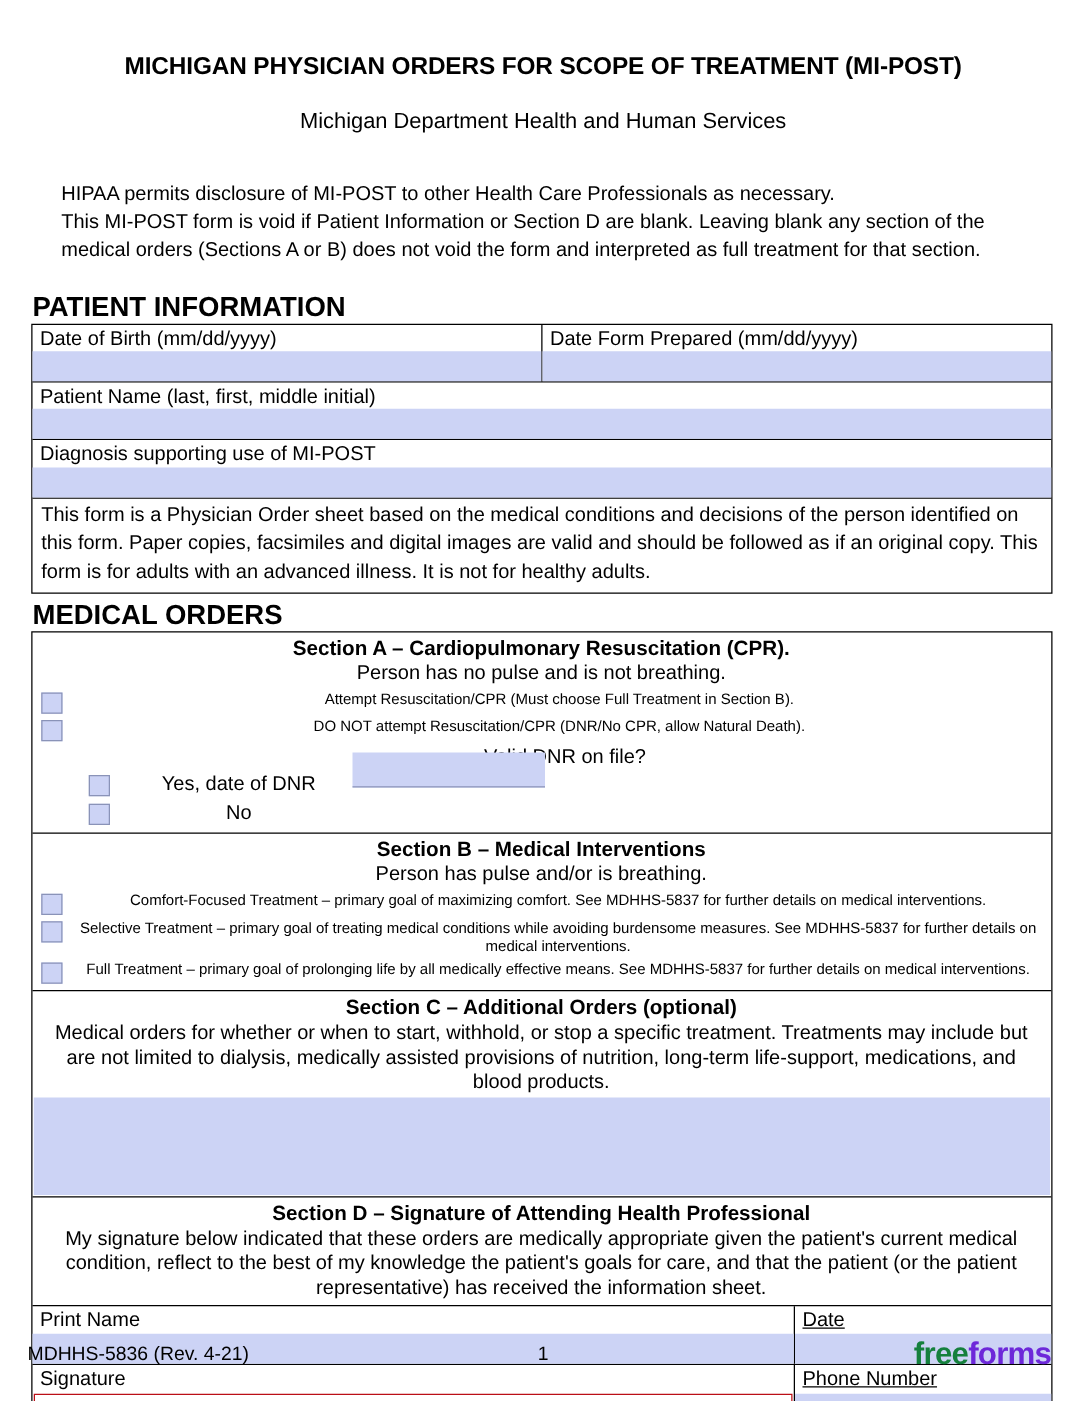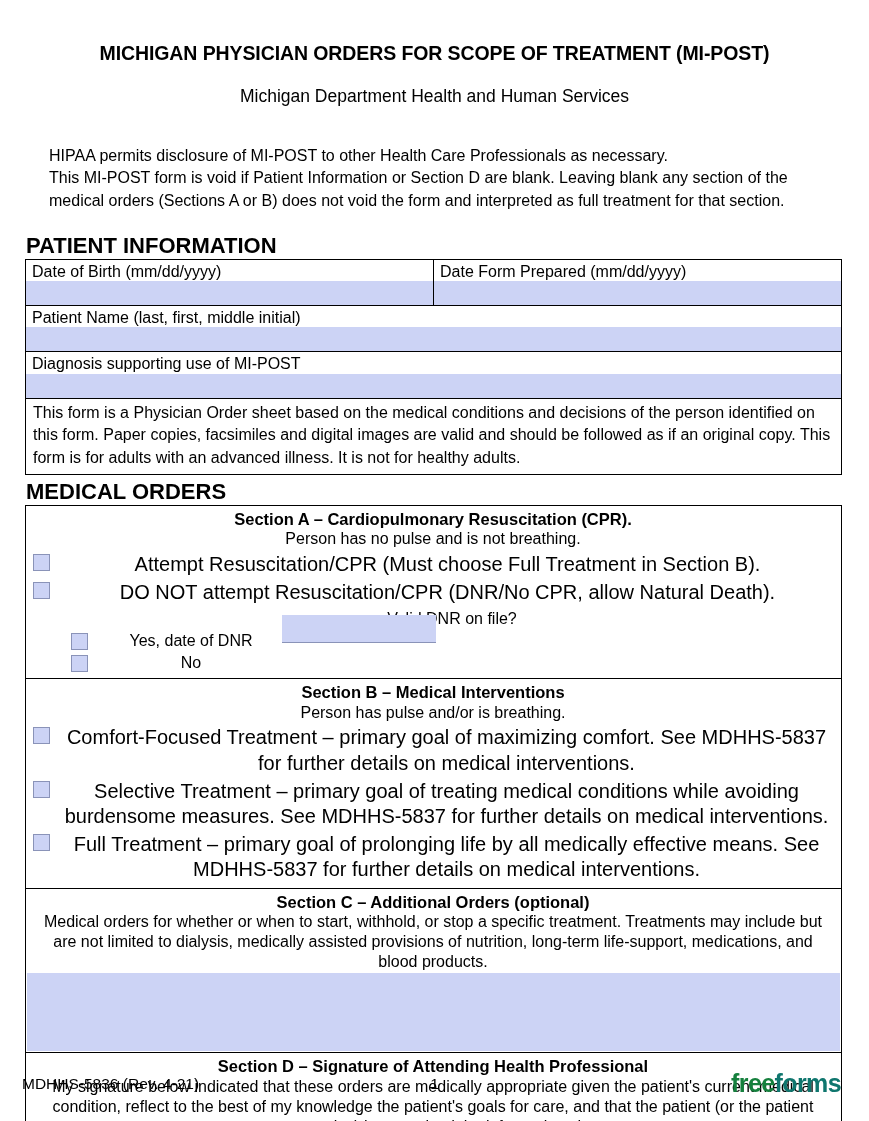--- a/index.html
+++ b/index.html
@@ -111,21 +111,21 @@
   .sec-sub {
     font-size: 16px;
     line-height: 1.24;
   }
   .opt {
     display: flex;
     align-items: flex-start;
     margin-top: 3px;
   }
   .opt-text {
-    font-size: 20px;
+    font-size: 12px;
     line-height: 1.26;
     flex: 1;
   }
   .opt-text b { font-weight: normal; }
   .chk {
     width: 17px;
     height: 17px;
     background: #ccd3f5;
     border: 1.2px solid #8a93b8;
     box-sizing: border-box;
@@ -176,20 +176,21 @@
     justify-content: space-between;
   }
   .d-left {
     width: 610px;
     border-right: 1.6px solid #000000;
     box-sizing: border-box;
   }
   .d-right {
     flex: 1;
     box-sizing: border-box;
+    text-decoration: underline;
   }
   .d-label {
     font-size: 16px;
     line-height: 1.2;
     padding: 2px 0 1px 6px;
   }
   .d-fill {
     background: #ccd3f5;
     height: 24px;
   }
@@ -229,21 +230,21 @@
   }
   .footer-logo {
     position: absolute;
     right: 28px;
     top: -4px;
     font-size: 25px;
     font-weight: bold;
     letter-spacing: -0.6px;
   }
   .logo-free { color: #15803d; }
-  .logo-forms { color: #0f766e; }
+  .logo-forms { color: #6d28d9; }
 </style>
 </head>
 <body>
 
 <div id="page">
 
   <div class="title-main">MICHIGAN PHYSICIAN ORDERS FOR SCOPE OF TREATMENT (MI-POST)</div>
   <div class="title-sub">Michigan Department Health and Human Services</div>
 
   <div class="intro">

